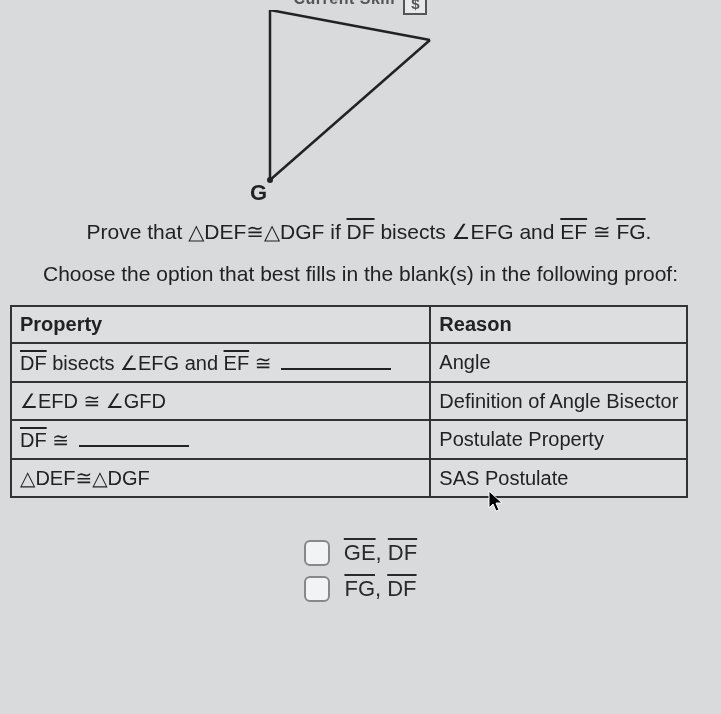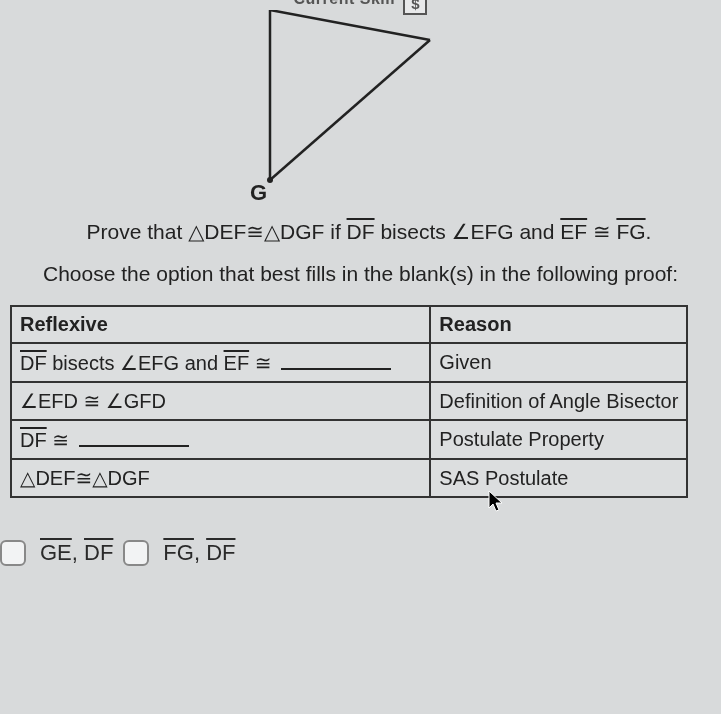--- a/index.html
+++ b/index.html
@@ -87,21 +87,21 @@
       height: 1em;
       vertical-align: baseline;
       margin-left: 4px;
     }
     .options {
       position: absolute;
       top: 540px;
       left: 0;
       right: 0;
       display: flex;
-      flex-direction: row;
+      flex-direction: column;
       align-items: center;
       gap: 10px;
     }
     .option-row {
       display: flex;
       align-items: center;
       gap: 14px;
       font-size: 22px;
     }
     .chk {
@@ -139,28 +139,28 @@
 
 <div class="prove">
   <span>Prove that </span><span>△DEF</span><span>≅</span><span>△DGF</span><span> if </span><span class="ov">DF</span><span> bisects ∠EFG and </span><span class="ov">EF</span><span> ≅ </span><span class="ov">FG</span><span>.</span>
 </div>
 
 <div class="instruction">Choose the option that best fills in the blank(s) in the following proof:</div>
 
 <table class="proof-table">
   <tbody>
       <tr>
-    <th class="col-stmt">Reflexive</th>
+    <th class="col-stmt">Property</th>
     <th>Reason</th>
   </tr>
   <tr>
     <td>
       <span class="ov">DF</span><span> bisects ∠EFG and </span><span class="ov">EF</span><span> ≅ </span><span class="blank"></span>
     </td>
-    <td>Given</td>
+    <td>Angle</td>
   </tr>
   <tr>
     <td>∠EFD ≅ ∠GFD</td>
     <td>Definition of Angle Bisector</td>
   </tr>
   <tr>
     <td>
       <span class="ov">DF</span><span> ≅ </span><span class="blank"></span>
     </td>
     <td>Postulate Property</td>

